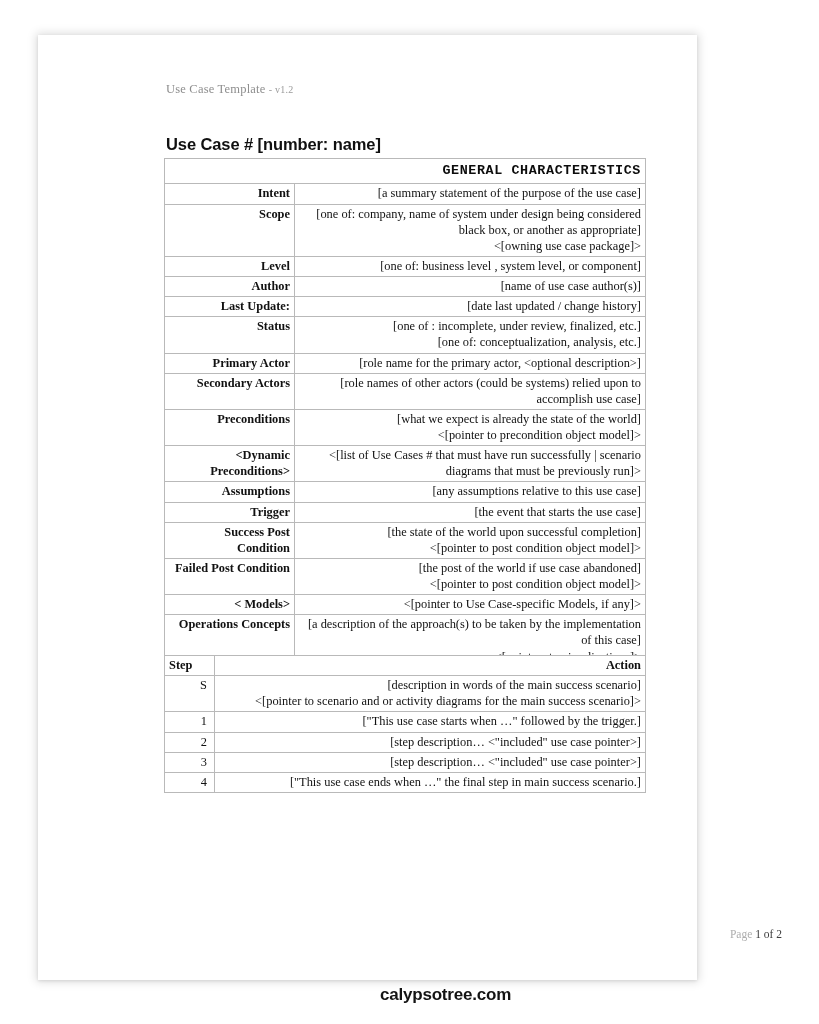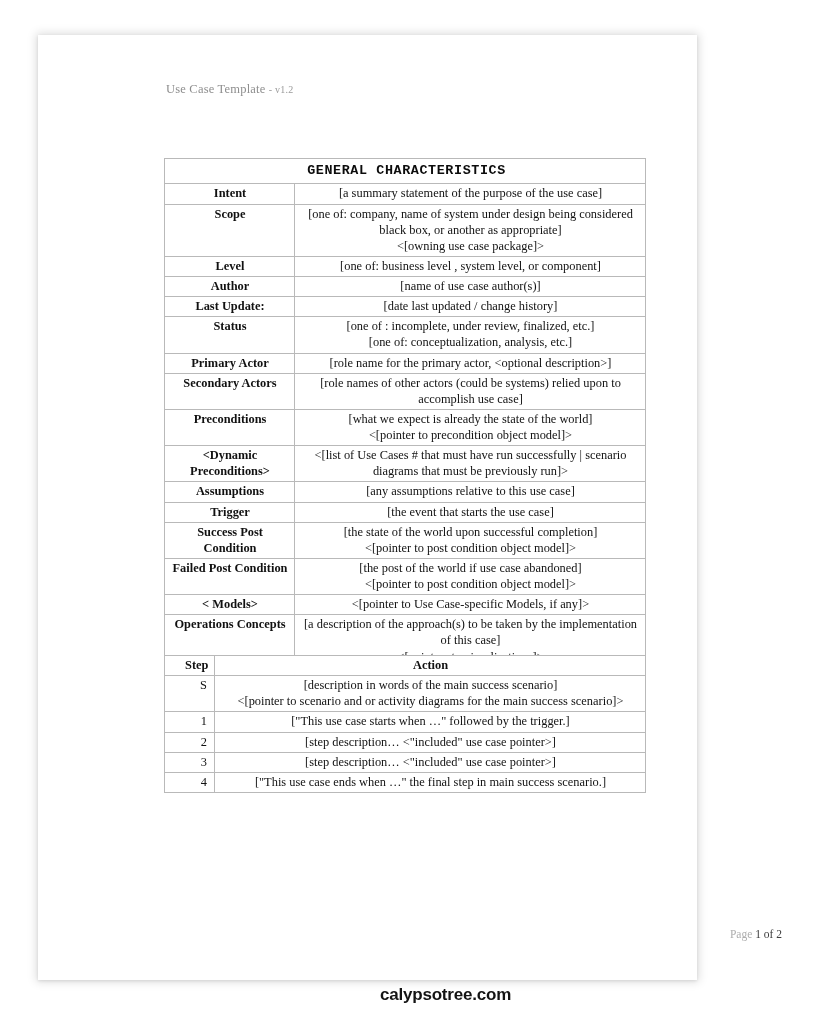--- a/index.html
+++ b/index.html
@@ -71,21 +71,21 @@
     background: #fff;
   }
   .uc-table td, .uc-table th {
     border: 1px solid #b9b9b9;
     vertical-align: top;
     padding: 1px 4px 2px 5px;
     font-family: "Liberation Serif", serif;
     font-size: 12.4px;
     line-height: 1.30;
     color: #111111;
-    text-align: center;
+    text-align: right;
   }
 
   
   .section-banner td {
     font-family: "Liberation Mono", monospace;
     font-weight: bold;
     font-size: 13.4px;
     letter-spacing: 0.6px;
     padding: 3px 4px 4px 7px;
     color: #0c0c0c;
@@ -121,21 +121,21 @@
 
   #table-scenario td.step {
     text-align: right;
     padding-right: 7px;
   }
   #table-scenario th.step-head,
   #table-scenario th.action-head {
     font-weight: bold;
     font-size: 12.4px;
   }
-  #table-scenario th.step-head { text-align: left; padding-left: 20px; margin-top: 24px; }
+  #table-scenario th.step-head { text-align: left; padding-left: 4px; margin-top: 24px; }
 
   
   .page-footer {
     position: absolute;
     left: 0;
     top: 893px;
     width: 744px;
     text-align: right;
     font-family: "Liberation Serif", serif;
     font-size: 11.5px;
@@ -163,20 +163,21 @@
 <body>
 
 <div class="sheet">
   <div class="page-inner">
 
     <div class="doc-header">
       <span>Use Case Template</span>
       <span class="ver">- v1.2</span>
     </div>
 
+    <div class="doc-title">Use Case # [number: name]</div>
 
     <table class="uc-table" id="table-general">
       <colgroup>
         <col class="c-label">
         <col class="c-value">
       </colgroup>
       <tbody>
         <tr class="section-banner">
           <td colspan="2">GENERAL CHARACTERISTICS</td>
         </tr>

